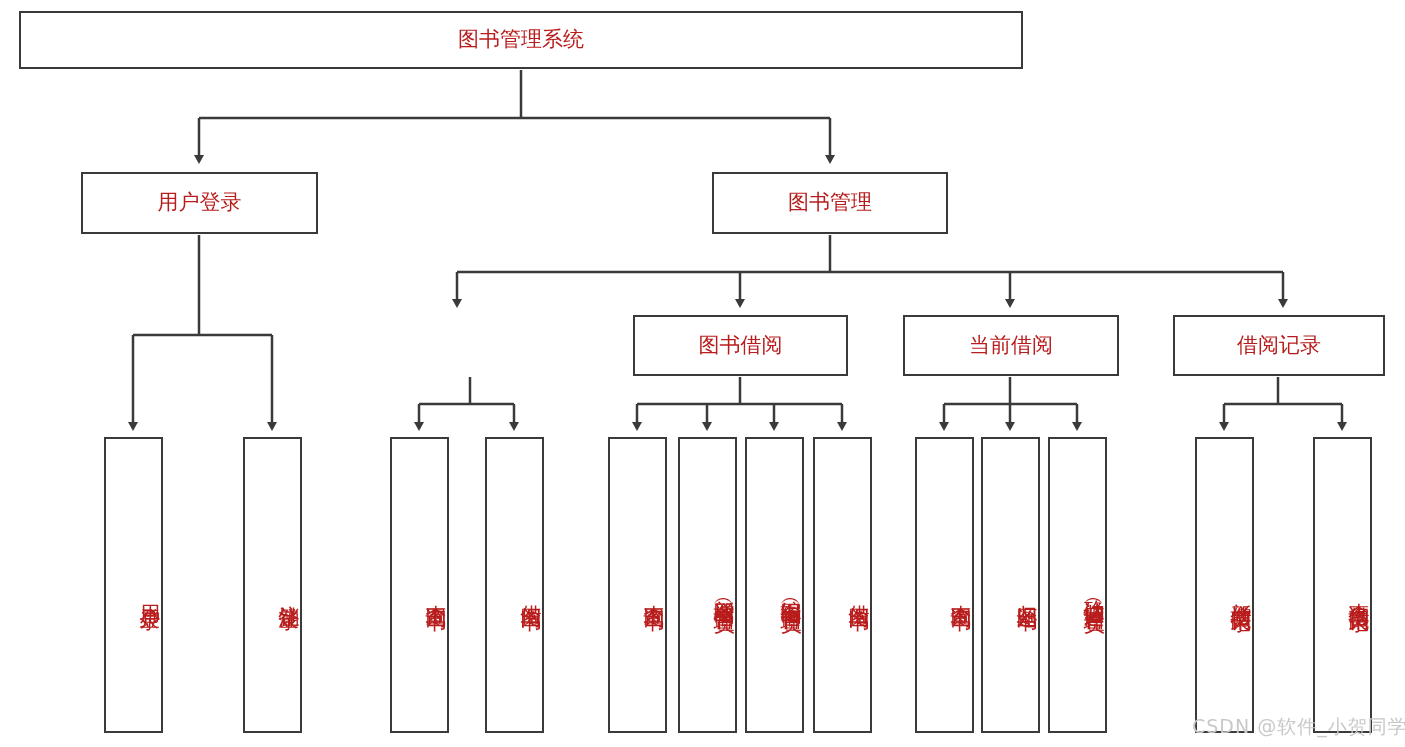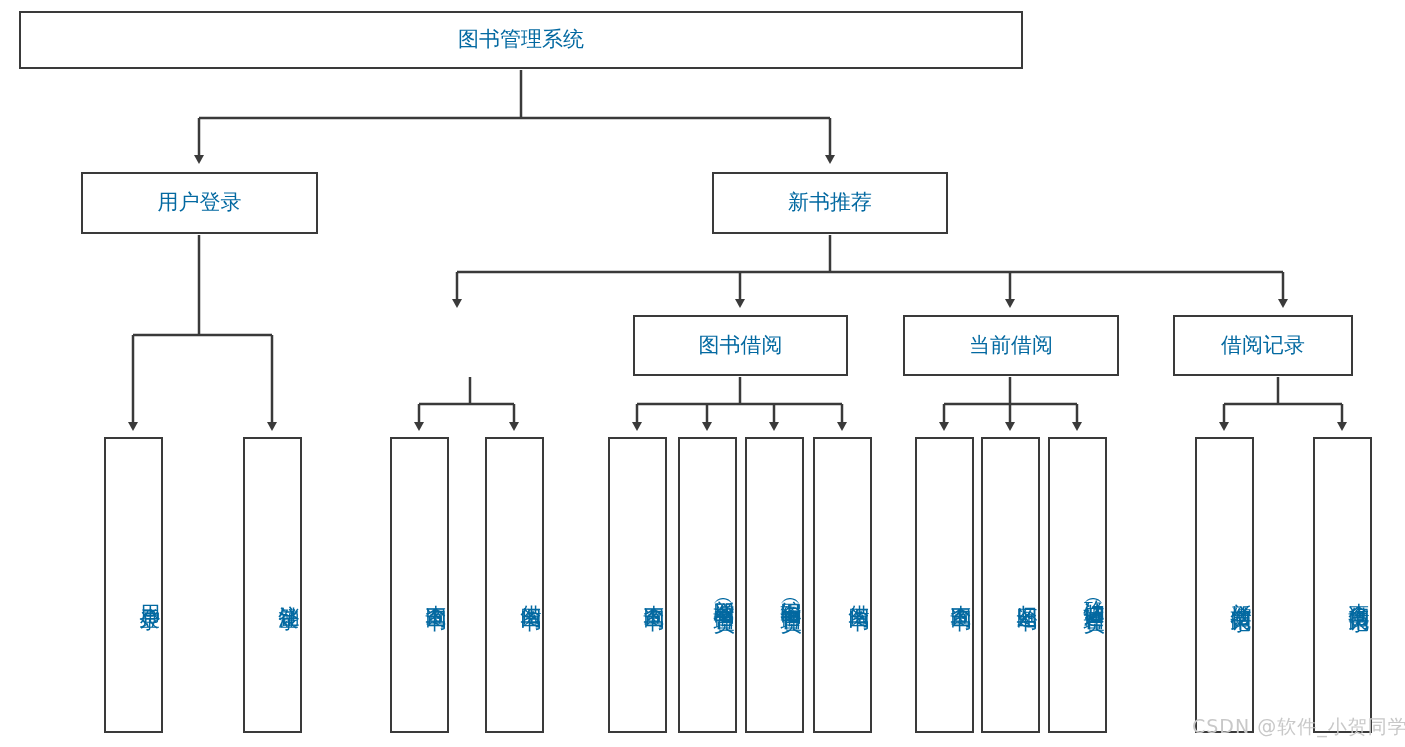--- a/index.html
+++ b/index.html
@@ -17,21 +17,21 @@
     pointer-events:none;
   }
   .node{
     position:absolute;
     box-sizing:border-box;
     background:#ffffff;
     border:2.5px solid #3a3a3a;
     display:flex;
     align-items:center;
     justify-content:center;
-    color:#0369a1;
+    color:#b91c1c;
     line-height:1.12;
     z-index:2;
     text-align:center;
   }
   .node.h{
     font-size:21px;
   }
   .node.v{
     font-size:21px;
     writing-mode:vertical-rl;
@@ -117,30 +117,30 @@
   </svg>
 
   <div class="node h" style="left:19px;top:11px;width:1004px;height:58px;">
     <span class="htext">图书管理系统</span>
   </div>
 
   <div class="node h" style="left:81px;top:172px;width:237px;height:62px;">
     <span class="htext">用户登录</span>
   </div>
   <div class="node h" style="left:712px;top:172px;width:236px;height:62px;">
-    <span class="htext">新书推荐</span>
+    <span class="htext">图书管理</span>
   </div>
 
   <div class="node h" style="left:633px;top:315px;width:215px;height:61px;">
     <span class="htext">图书借阅</span>
   </div>
   <div class="node h" style="left:903px;top:315px;width:216px;height:61px;">
     <span class="htext">当前借阅</span>
   </div>
-  <div class="node h" style="left:1173px;top:315px;width:180px;height:61px;">
+  <div class="node h" style="left:1173px;top:315px;width:212px;height:61px;">
     <span class="htext">借阅记录</span>
   </div>
 
   <div class="node v" style="left:104px;top:437px;width:59px;height:296px;">
     <span class="vtext">用户登录</span>
   </div>
   <div class="node v" style="left:243px;top:437px;width:59px;height:296px;">
     <span class="vtext">注销登录</span>
   </div>
 

